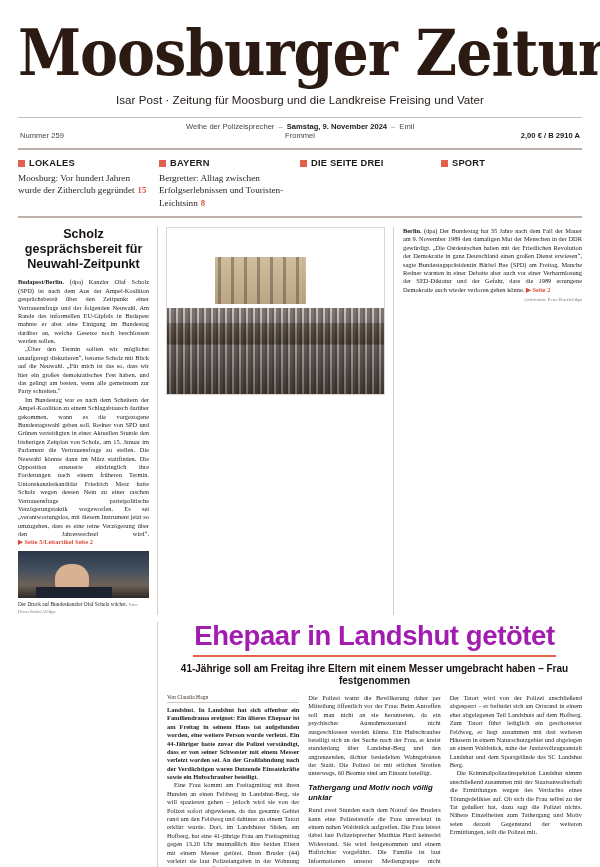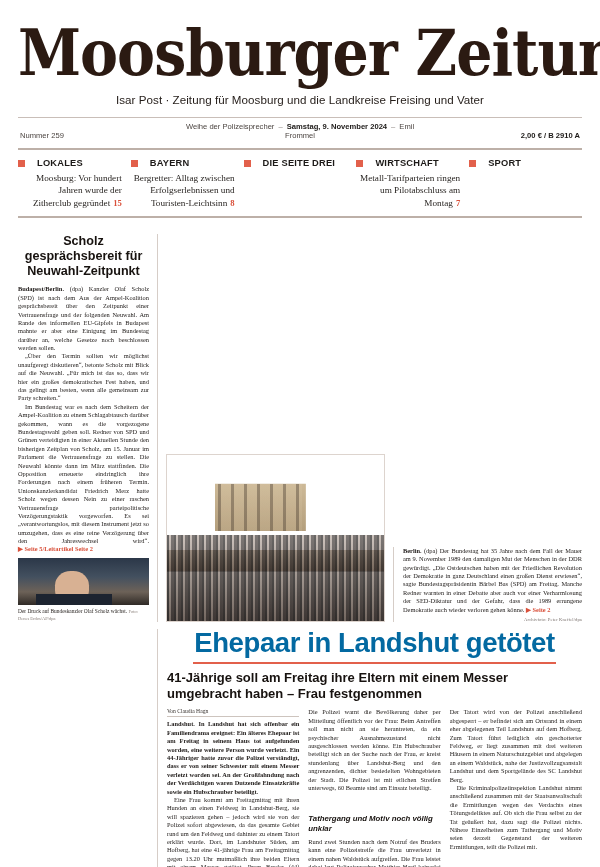--- a/index.html
+++ b/index.html
@@ -46,31 +46,31 @@
   }
   .info-left { width: 150px; text-align: left; }
   .info-center { flex: 1; text-align: center; }
   .info-center .b { font-weight: 700; color: #1d1a18; margin-top: 12px; }
   .info-center .sep { color: #8c8480; padding: 0 4px; }
   .info-right { width: 150px; text-align: right; font-weight: 700; color:#1d1a18; }
 
   
   .teasers { display: flex; padding-top: 8px; padding-bottom: 7px; border-bottom: 2px solid #bdb0a8; }
   .teaser { flex: 1; padding-right: 9px; }
-  .teaser-head { display: flex; align-items: center; gap: 12px; margin-bottom: 4px; }
+  .teaser-head { display: flex; align-items: center; gap: 4px; margin-bottom: 4px; }
   .sq { width: 7px; height: 7px; background: #e2604b; display: inline-block; }
   .teaser-label {
     font-family: "Liberation Sans", sans-serif;
     font-weight: 700; font-size: 9.3px; letter-spacing: 0.2px; color: #1d1a18;
   }
-  .teaser-text { font-size: 9.2px; line-height: 1.33; color: #231f1c; text-align: right; }
+  .teaser-text { font-size: 9.2px; line-height: 1.33; color: #231f1c; }
   .teaser-text .pg { color: #d9503a; font-weight: 700; padding-left: 3px; font-size: 8.6px; }
 
   
-  .topblock { display: flex; padding-top: 16px; align-items: flex-end; }
+  .topblock { display: flex; padding-top: 9px; }
   .col-left { width: 140px; padding-right: 8px; border-right: 1px solid #d6cdc7; }
   .col-mid { width: 235px; padding: 0 8px; }
   .col-right { width: 189px; padding-left: 9px; border-left: 1px solid #d6cdc7; }
 
   .hl-serif-c {
     font-family: "Liberation Sans", sans-serif;
     font-weight: 700; font-size: 12.6px; line-height: 1.2;
     text-align: center; color: #17120f; margin-bottom: 6px;
   }
   .hl-light-c {
@@ -131,34 +131,34 @@
     background:#1d2430;
   }
 
   
   .mainblock { margin-top: 7px; display:flex; }
   .main-left-spacer { width: 140px; padding-right: 8px; border-right:1px solid #d6cdc7; }
   .main-right { flex:1; padding-left: 9px; }
   .main-hl {
     font-family: "Liberation Sans", sans-serif;
     font-weight: 700; font-size: 27.5px; text-align: center;
-    color: #0369a1; letter-spacing: -0.4px; line-height: 1.02;
+    color: #a21caf; letter-spacing: -0.4px; line-height: 1.02;
   }
   .hl-rule { height: 2px; background: #e2604b; margin: 5px 26px 6px 26px; }
   .main-sub {
     font-family: "Liberation Sans", sans-serif;
-    font-weight: 700; font-size: 13px; color:#17120f;
+    font-weight: 700; font-size: 10px; text-align:center; color:#17120f;
     line-height:1.25; margin-bottom: 6px;
   }
   .byline { font-size:5.6px; color:#3a3430; border-bottom:1px solid #cdc4be; padding-bottom:2px; margin-bottom:3px;}
   .cols3 { display:flex; gap: 9px; }
   .cols3 > div { flex:1; }
   .subhead-it {
     font-family:"Liberation Sans", sans-serif; font-style: italic; font-weight:700;
-    font-size: 7.8px; line-height:1.25; color:#17120f; margin: 22px 0 4px 0;
+    font-size: 7.8px; line-height:1.25; color:#17120f; margin: 5px 0 4px 0;
   }
 </style>
 </head>
 <body>
 
 <div class="page">
 
   <div class="masthead">
     <div class="masthead-title">Moosburger Zeitung</div>
     <div class="masthead-sub">Isar Post · Zeitung für Moosburg und die Landkreise Freising und Vater</div>
@@ -185,27 +185,20 @@
         <span class="sq"></span>
         <span class="teaser-label">BAYERN</span>
       </div>
       <div class="teaser-text"><span>Bergretter: Alltag zwischen Erfolgserlebnissen und Touristen-Leichtsinn</span><span class="pg">8</span></div>
     </div>
     <div class="teaser">
       <div class="teaser-head">
         <span class="sq"></span>
         <span class="teaser-label">DIE SEITE DREI</span>
       </div>
-    </div>
-    <div class="teaser">
-      <div class="teaser-head">
-        <span class="sq"></span>
-        <span class="teaser-label">WIRTSCHAFT</span>
-      </div>
-      <div class="teaser-text"><span>Metall-Tarifparteien ringen um Pilotabschluss am Montag</span><span class="pg">7</span></div>
     </div>
     <div class="teaser">
       <div class="teaser-head">
         <span class="sq"></span>
         <span class="teaser-label">SPORT</span>
       </div>
     </div>
   </div>
 
   <div class="topblock">

